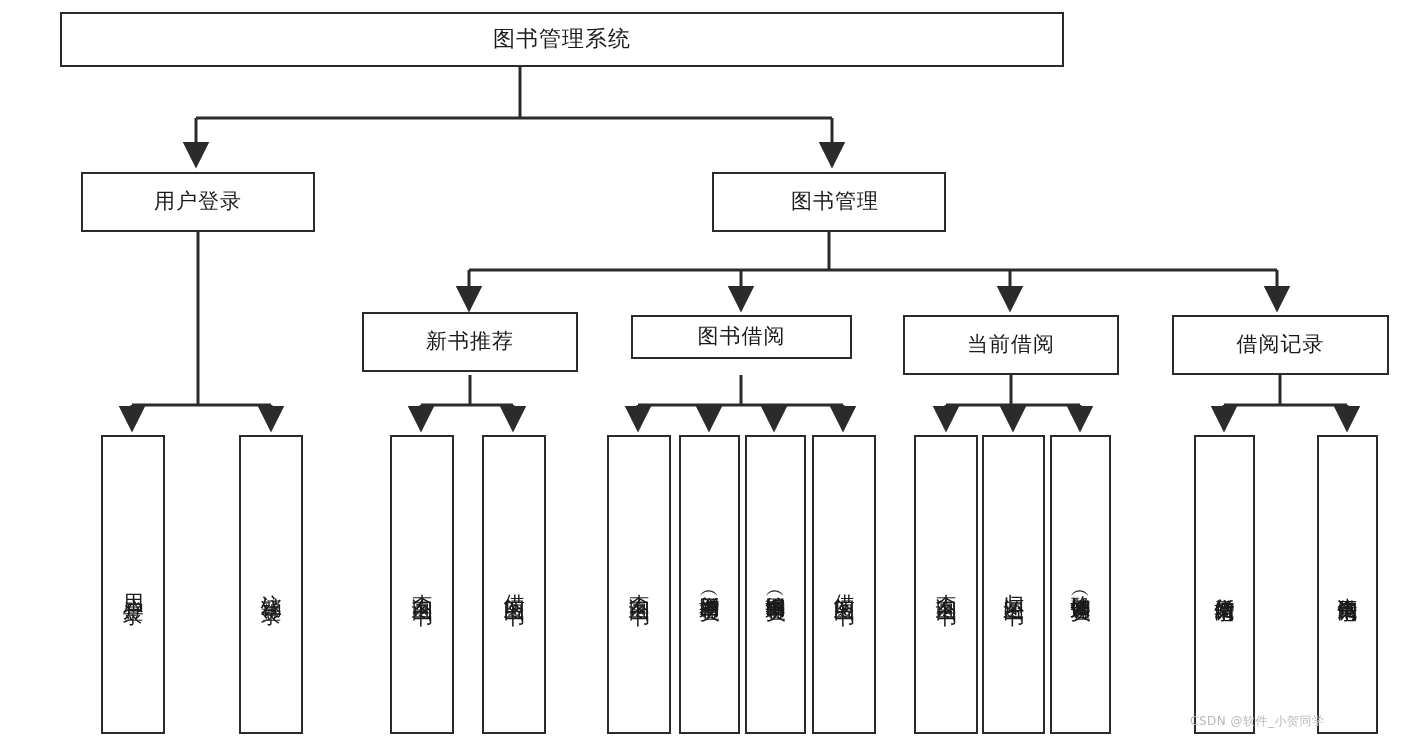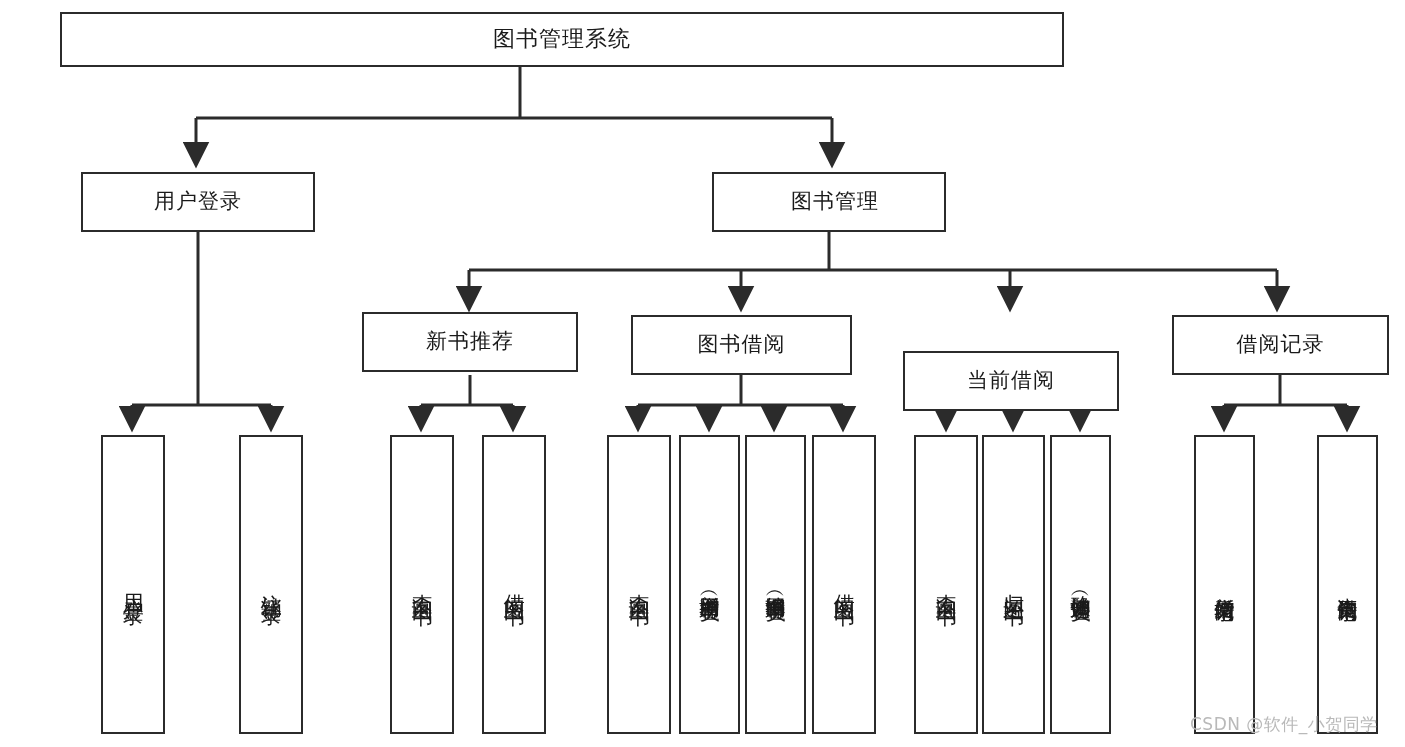--- a/index.html
+++ b/index.html
@@ -50,21 +50,21 @@
     white-space: nowrap;
   }
   .node.vert.tight {
     letter-spacing: 1px;
     font-size: 20px;
   }
   .watermark {
     position: absolute;
     left: 1190px;
     top: 713px;
-    font-size: 17px;
+    font-size: 12px;
     color: #b9b9b9;
     letter-spacing: 0.5px;
     white-space: nowrap;
     pointer-events: none;
   }
 </style>
 </head>
 <body>
 
 <div id="canvas">
@@ -126,24 +126,24 @@
   <div class="node horiz" style="left:81px; top:172px; width:234px; height:60px;">
     <span>用户登录</span>
   </div>
   <div class="node horiz" style="left:712px; top:172px; width:234px; height:60px;padding-left:12px;">
     <span>图书管理</span>
   </div>
 
   <div class="node horiz" style="left:362px; top:312px; width:216px; height:60px;">
     <span>新书推荐</span>
   </div>
-  <div class="node horiz" style="left:631px; top:315px; width:221px; height:60px;">
+  <div class="node horiz" style="left:631px; top:315px; width:221px; height:44px;">
     <span>图书借阅</span>
   </div>
-  <div class="node horiz" style="left:903px; top:315px; width:216px; height:60px;margin-top:36px;">
+  <div class="node horiz" style="left:903px; top:315px; width:216px; height:60px;">
     <span>当前借阅</span>
   </div>
   <div class="node horiz" style="left:1172px; top:315px; width:217px; height:60px;">
     <span>借阅记录</span>
   </div>
 
   <div class="node vert" style="left:101px; top:435px; width:64px; height:299px;">
     <span>用户登录</span>
   </div>
   <div class="node vert" style="left:239px; top:435px; width:64px; height:299px;">

